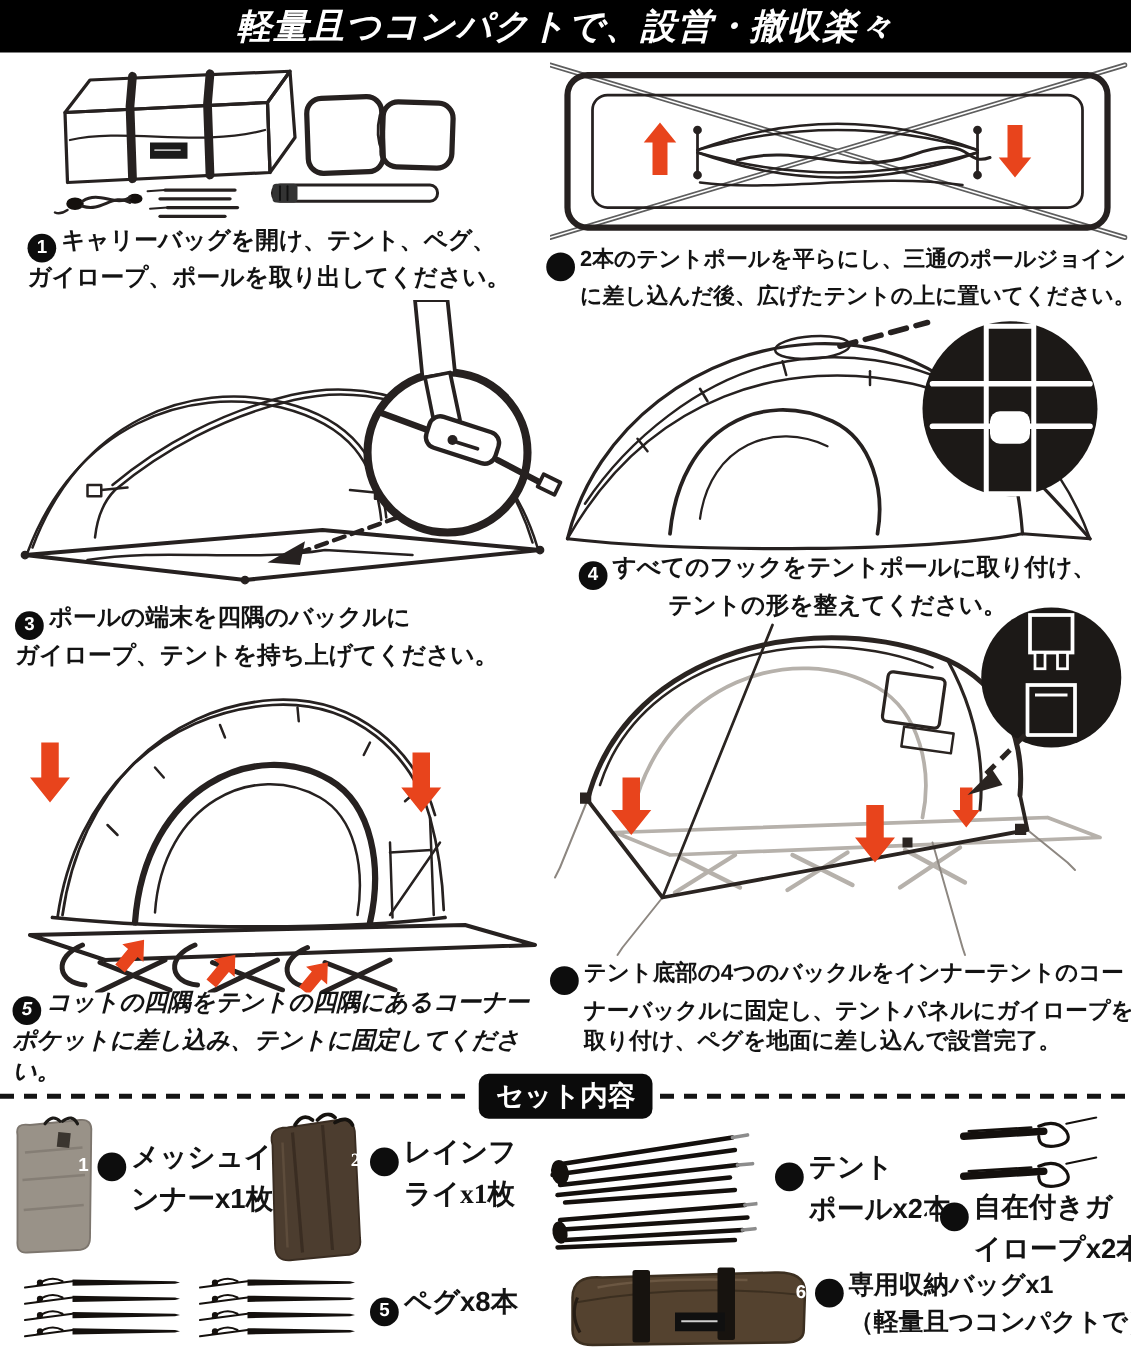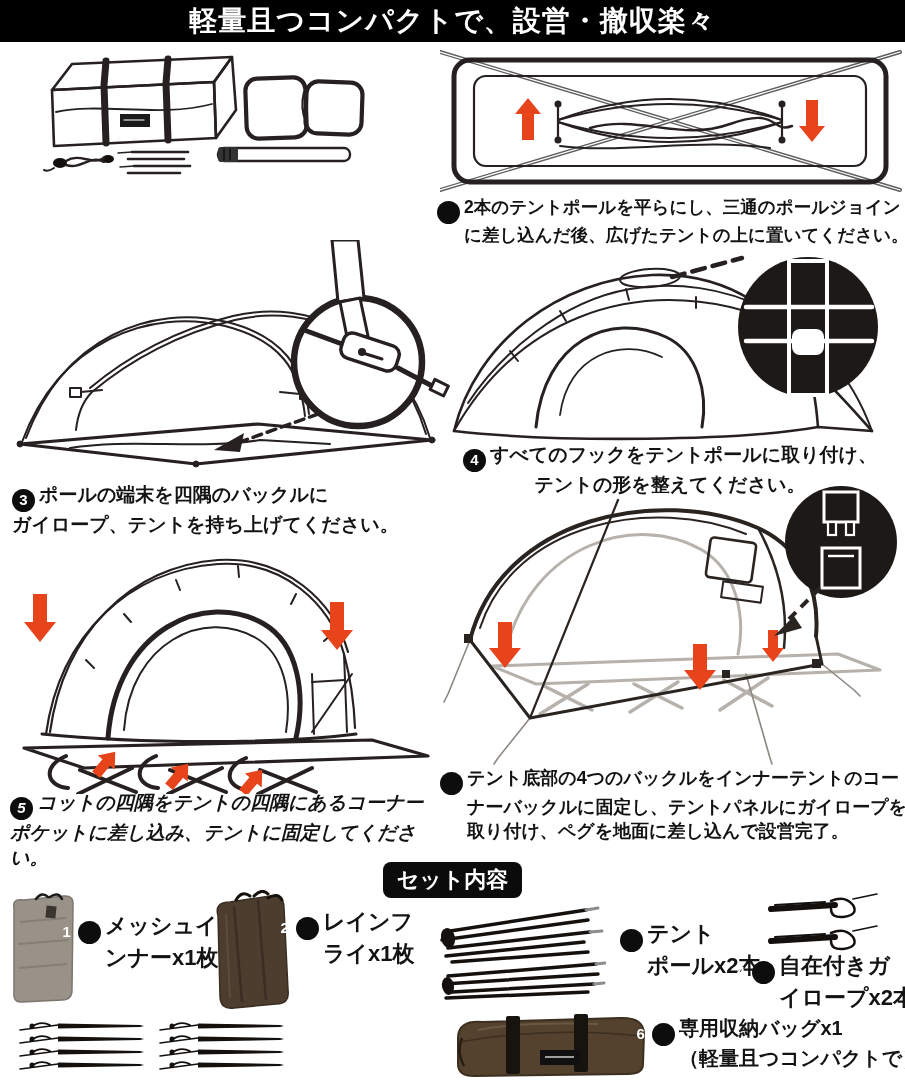--- a/index.html
+++ b/index.html
@@ -1,29 +1,29 @@
 <!DOCTYPE html>
 <html><head>
 <meta charset="utf-8">
 <style>
   html,body{margin:0;padding:0;background:#fff;}
   #page{position:relative;width:905px;height:1080px;background:#fff;overflow:hidden;
         font-family:"Liberation Sans","DejaVu Sans",sans-serif;color:#121212;}
   .banner{position:absolute;left:0;top:0;width:905px;height:42px;background:#000;
-          display:flex;align-items:center;justify-content:center;}
+          display:flex;align-items:center;justify-content:center;font-style:italic;}
   .banner span{color:#fff;font-size:28px;font-weight:bold;letter-spacing:1px;}
   .illus{position:absolute;}
   .cap{position:absolute;margin:0;font-weight:bold;font-size:19px;line-height:1.34;color:#131313;}
   .cap .txt{white-space:pre-line;}
   .badge{display:inline-flex;width:23px;height:23px;border-radius:50%;background:#0d0d0d;color:#fff;
          align-items:center;justify-content:center;font-size:15px;font-weight:bold;
          margin-right:4px;vertical-align:-4px;flex:none;}
   .hang{padding-left:27px;text-indent:-27px;}
   .center{text-align:center;}
-  .divider{position:absolute;left:0;top:862px;width:905px;height:30px;display:flex;align-items:center;flex-direction:column;}
+  .divider{position:absolute;left:0;top:862px;width:905px;height:30px;display:flex;align-items:center;}
   .dashline{flex:1;height:4px;background:repeating-linear-gradient(90deg,#141414 0 11px,transparent 11px 19px);}
   .set-badge{background:#0b0b0b;color:#fff;font-size:22px;font-weight:bold;border-radius:8px;
              padding:3px 14px;margin:0 6px;white-space:nowrap;}
   .item-label{position:absolute;margin:0;font-weight:bold;font-size:22px;line-height:1.25;color:#131313;}
   .item-label .txt{white-space:pre-line;}
   svg{display:block;}
 </style>
 </head>
 <body>
 
@@ -59,20 +59,24 @@
         <line x1="98" y1="101" x2="112" y2="100" stroke-width="1.5"></line>
         <line x1="100" y1="115" x2="114" y2="114" stroke-width="1.5"></line>
         <rect x="198" y="96" width="132" height="13" rx="6" stroke-width="2.4"></rect>
         <rect x="198" y="95" width="20" height="15" rx="3" fill="#333" stroke="none"></rect>
         <line x1="204" y1="97" x2="204" y2="108" stroke="#111" stroke-width="1.5"></line>
         <line x1="210" y1="97" x2="210" y2="108" stroke="#111" stroke-width="1.5"></line>
       </g>
     </svg>
   </div>
 
+  <p class="cap" style="left:22px;top:180px;width:398px;">
+    <span class="badge">1</span><span class="txt">キャリーバッグを開け、テント、ペグ、
+ガイロープ、ポールを取り出してください。</span>
+  </p>
 
   <div class="illus" style="left:440px;top:48px;">
     <svg width="462" height="148" viewBox="0 0 462 148">
       <g fill="none" stroke-linecap="round">
         <line x1="0" y1="4" x2="460" y2="142" stroke="#5e5e5e" stroke-width="4"></line>
         <line x1="0" y1="4" x2="460" y2="142" stroke="#fff" stroke-width="1.3"></line>
         <line x1="0" y1="142" x2="460" y2="4" stroke="#5e5e5e" stroke-width="4"></line>
         <line x1="0" y1="142" x2="460" y2="4" stroke="#fff" stroke-width="1.3"></line>
         <rect x="14" y="12" width="432" height="122" rx="16" stroke="#262120" stroke-width="5"></rect>
         <rect x="34" y="28" width="392" height="90" rx="12" stroke="#262120" stroke-width="2.2"></rect>
@@ -308,21 +312,21 @@
       </g>
       <path d="M20,24 L24,108" stroke="#5d4c3b" stroke-width="2" fill="none"></path>
       <g stroke="#16130f" stroke-width="3" fill="none" stroke-linecap="round">
         <path d="M30,10 q6,-10 14,-4"></path>
           <path d="M48,6 q8,-8 14,-2"></path>
           <path d="M62,8 q10,-6 14,2"></path>
       </g>
     </svg>
   </div>
 
-  <p class="item-label hang" style="left:296px;top:908px;width:152px;">
+  <p class="item-label hang" style="left:296px;top:908px;width:152px;font-family:Liberation Serif, serif;">
     <span class="badge">2</span><span class="txt">レインフ
 ライx1枚</span>
   </p>
 
   <div class="illus" style="left:438px;top:898px;">
     <svg width="168" height="110" viewBox="0 0 168 110">
       <g stroke="#14100d" stroke-width="3.5" stroke-linecap="round">
         <line x1="6" y1="34" x2="148" y2="12"></line>
           <line x1="4" y1="42" x2="150" y2="22"></line>
         <line x1="10" y1="50" x2="152" y2="34"></line>
@@ -407,20 +411,23 @@
         <g fill="#14100d">
           <circle cx="20" cy="8" r="2.5"></circle>
             <circle cx="20" cy="21" r="2.5"></circle>
           <circle cx="20" cy="34" r="2.5"></circle>
             <circle cx="20" cy="47" r="2.5"></circle>
         </g>
       </g>
     </svg>
   </div>
 
+  <p class="item-label" style="left:296px;top:1028px;width:162px;">
+    <span class="badge">5</span><span class="txt">ペグx8本</span>
+  </p>
 
   <div class="illus" style="left:448px;top:1008px;">
     <svg width="207" height="72" viewBox="0 0 207 72">
       <path d="M10,30 Q10,12 34,14 L172,10 Q196,9 196,26 L195,56 Q195,66 180,66 L26,68 Q10,68 10,56 Z" fill="#54422f" stroke="#3c2f20" stroke-width="2"></path>
       <path d="M12,34 Q100,18 194,28" fill="none" stroke="#3c2f20" stroke-width="1.5"></path>
       <path d="M30,22 q40,-8 120,-6" fill="none" stroke="#6b5742" stroke-width="2"></path>
       <path d="M14,30 q-6,14 2,28" fill="none" stroke="#261d14" stroke-width="2.5"></path>
       <rect x="58" y="8" width="14" height="58" rx="2" fill="#17130f"></rect>
       <rect x="126" y="6" width="14" height="58" rx="2" fill="#17130f"></rect>
       <rect x="92" y="42" width="40" height="15" fill="#101010"></rect>

